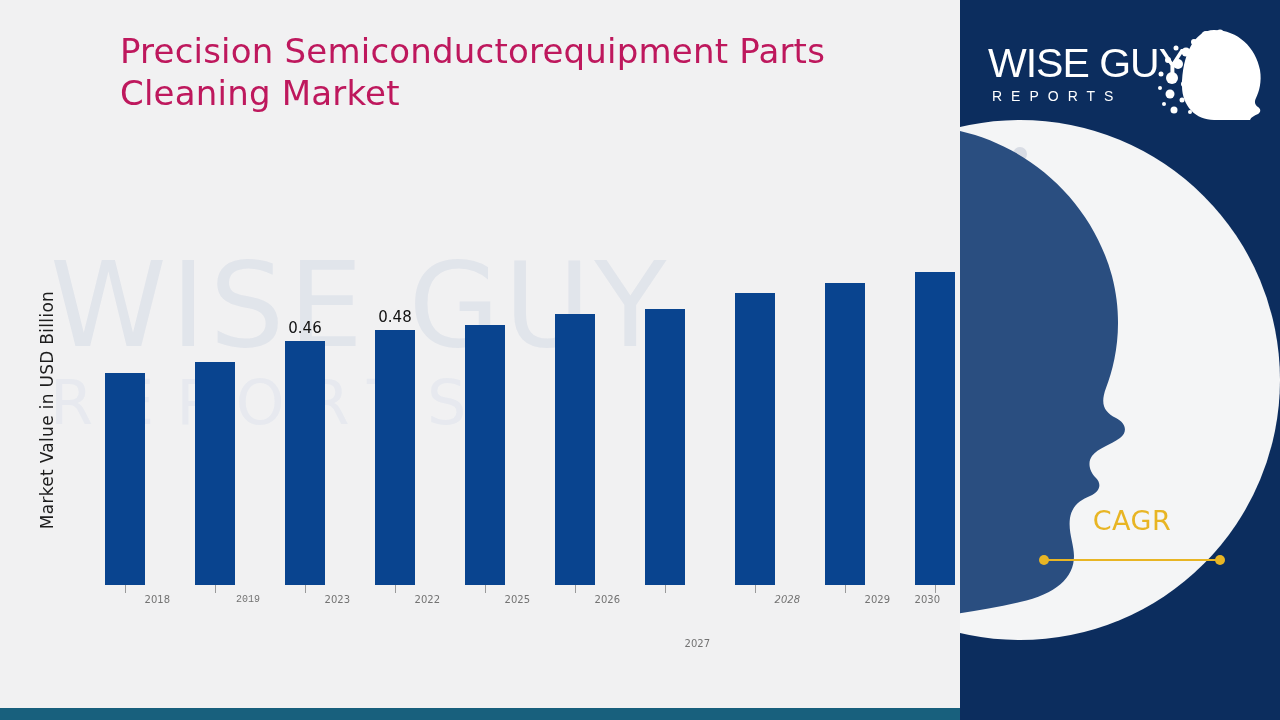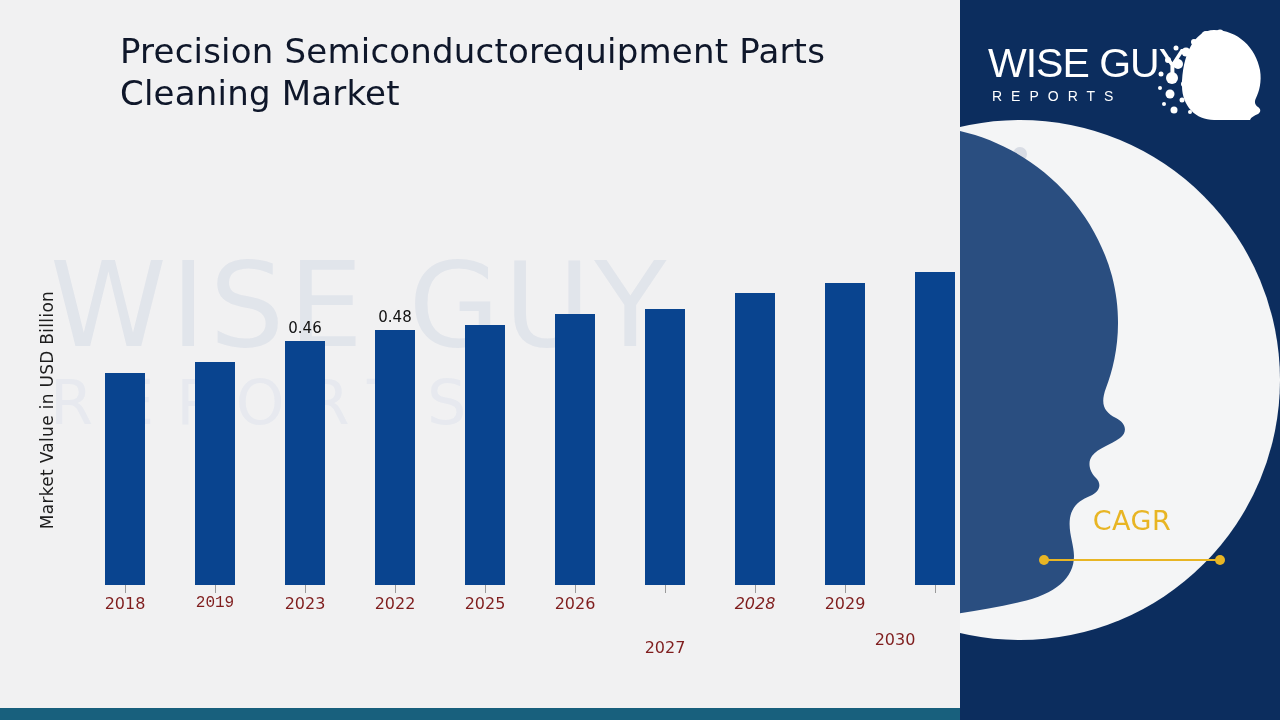--- a/index.html
+++ b/index.html
@@ -28,21 +28,21 @@
     color:#dfe3ea; opacity:.85; white-space:nowrap;
   }
   #chart-watermark .wm-l2{
     font-size:62px; font-weight:400; letter-spacing:22px;
     color:#e6e9ef; opacity:.9; white-space:nowrap; margin-top:8px;
   }
 
   
   #chart-title{
     position:absolute; left:120px; top:31px; width:760px;
-    color:#0f172a; font-size:34px; line-height:1.23;
+    color:#be185d; font-size:34px; line-height:1.23;
     font-weight:400; letter-spacing:.2px;
   }
 
   
   #y-axis-label{
     position:absolute; left:-118px; top:400px;
     width:330px; text-align:center;
     transform:rotate(-90deg); transform-origin:center center;
     color:#1d1d1d; font-size:17px; letter-spacing:.3px;
     white-space:nowrap;
@@ -59,22 +59,22 @@
   }
   .bar-value{
     font-size:15px; color:#111; margin-bottom:4px; white-space:nowrap;
   }
   .bar-value.hidden{ visibility:hidden; }
   .bar-rect{ width:40px; background:#09448f; }
   .tick-mark{
     position:absolute; top:585px; width:1px; height:8px; background:#9a9a9a;
   }
   .tick-label{
-    position:absolute; top:594px; width:90px; text-align:center;
-    font-size:16px; color:#7f1d1d;
+    position:absolute; top:594px; width:90px; text-align:right;
+    font-size:10px; color:#737373;
   }
 
   
   #footer-strip{
     position:absolute; left:0; top:708px; width:960px; height:12px;
     background:#18607d;
   }
 
   
   #side-panel{
@@ -208,21 +208,21 @@
     <div class="tick-label" style="left: 440px;">2025</div>
     <div class="tick-mark" style="left: 575px;"></div>
     <div class="tick-label" style="left: 530px;">2026</div>
     <div class="tick-mark" style="left: 665px;"></div>
     <div class="tick-label" style="left: 620px; margin-top: 44px;">2027</div>
     <div class="tick-mark" style="left: 755px;"></div>
     <div class="tick-label" style="left: 710px; font-style: italic;">2028</div>
     <div class="tick-mark" style="left: 845px;"></div>
     <div class="tick-label" style="left: 800px;">2029</div>
     <div class="tick-mark" style="left: 935px;"></div>
-    <div class="tick-label" style="left: 850px; margin-top: 36px;">2030</div>
+    <div class="tick-label" style="left: 850px;">2030</div>
   </div>
 
 <div id="side-panel">
 
   <div id="hero-circle"></div>
 
   <div id="bubble-cluster">
       <span style="left: 196px; top: 6px; height: 32px; width: 32px;"></span>
       <span style="left: 243px; top: 7px; height: 14px; width: 14px;"></span>
       <span style="left: 178px; top: 30px; height: 20px; width: 20px;"></span>

